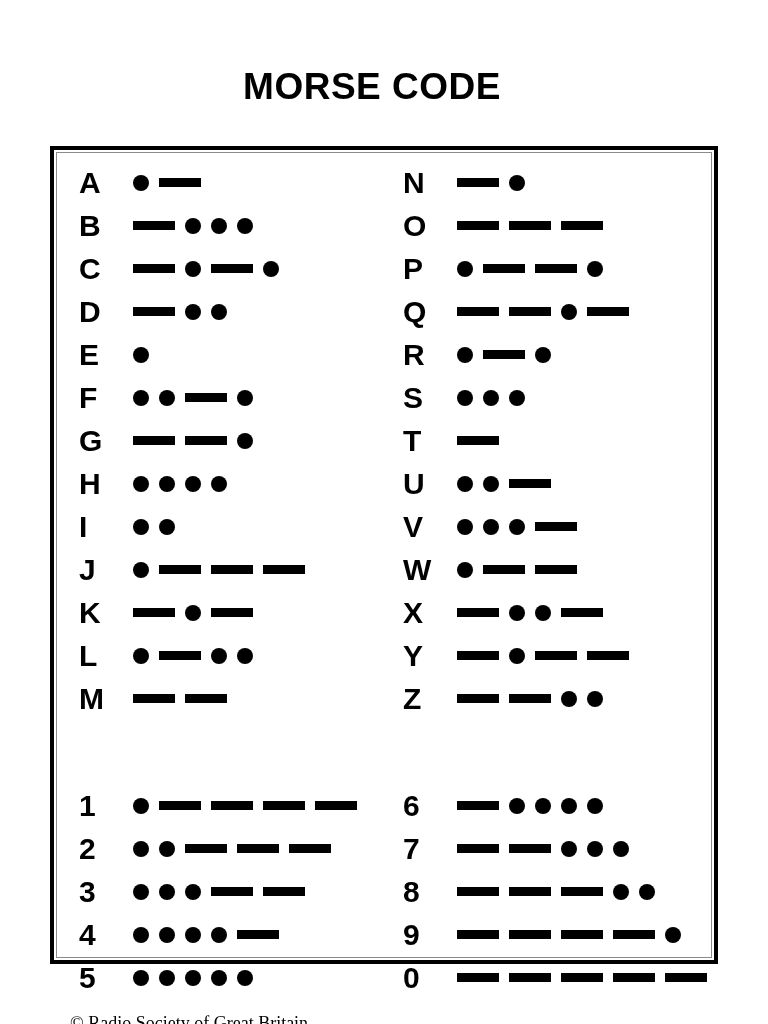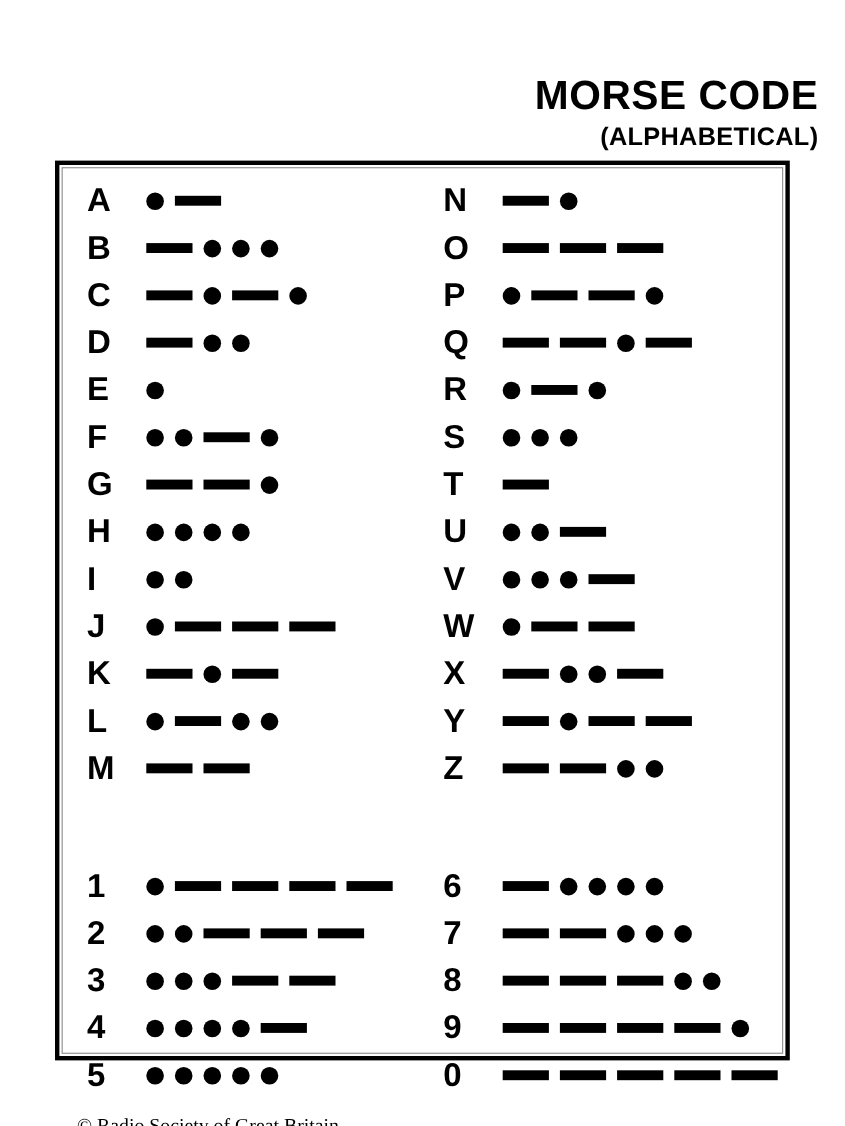--- a/index.html
+++ b/index.html
@@ -15,21 +15,21 @@
     color: #000000;
     overflow: hidden;
   }
 
   
   #title-block {
     position: absolute;
     top: 66px;
     left: 0;
     width: 744px;
-    text-align: right;
+    text-align: center;
   }
   #chart-title {
     font-family: "Liberation Sans", sans-serif;
     font-weight: bold;
     font-size: 37px;
     letter-spacing: 0.5px;
     line-height: 42px;
   }
   #chart-subtitle {
     font-family: "Liberation Sans", sans-serif;
@@ -121,21 +121,20 @@
     font-size: 18px;
     line-height: 22px;
     color: #000000;
   }
 </style>
 </head>
 <body>
 
 <div id="title-block">
   <div id="chart-title">MORSE CODE</div>
-  <div id="chart-subtitle">(ALPHABETICAL)</div>
 </div>
 
 <div id="code-frame">
   <div id="code-frame-inner">
     <div id="code-columns">
       <div class="code-column" id="column-left">
           <div class="code-row">
             <div class="row-label">A</div>
             <div class="row-symbols">
               <span class="sym-dot"></span>

